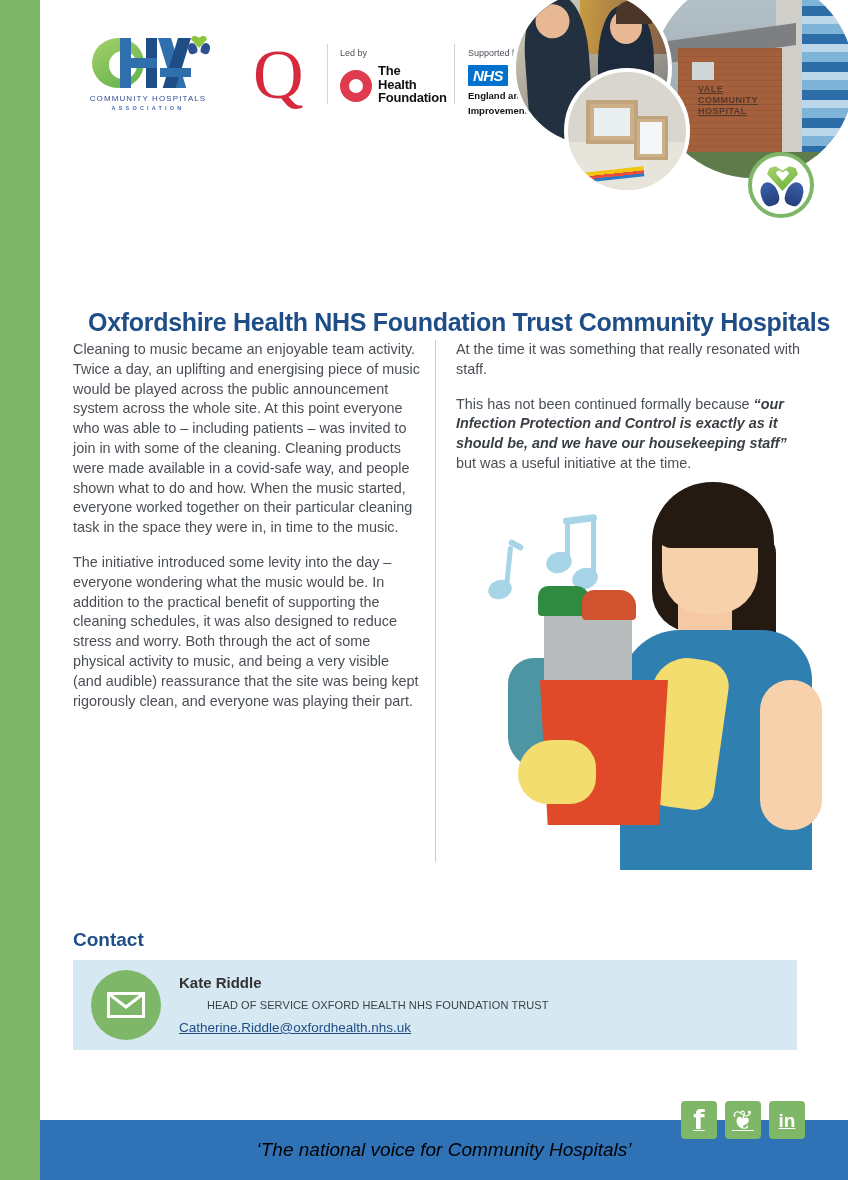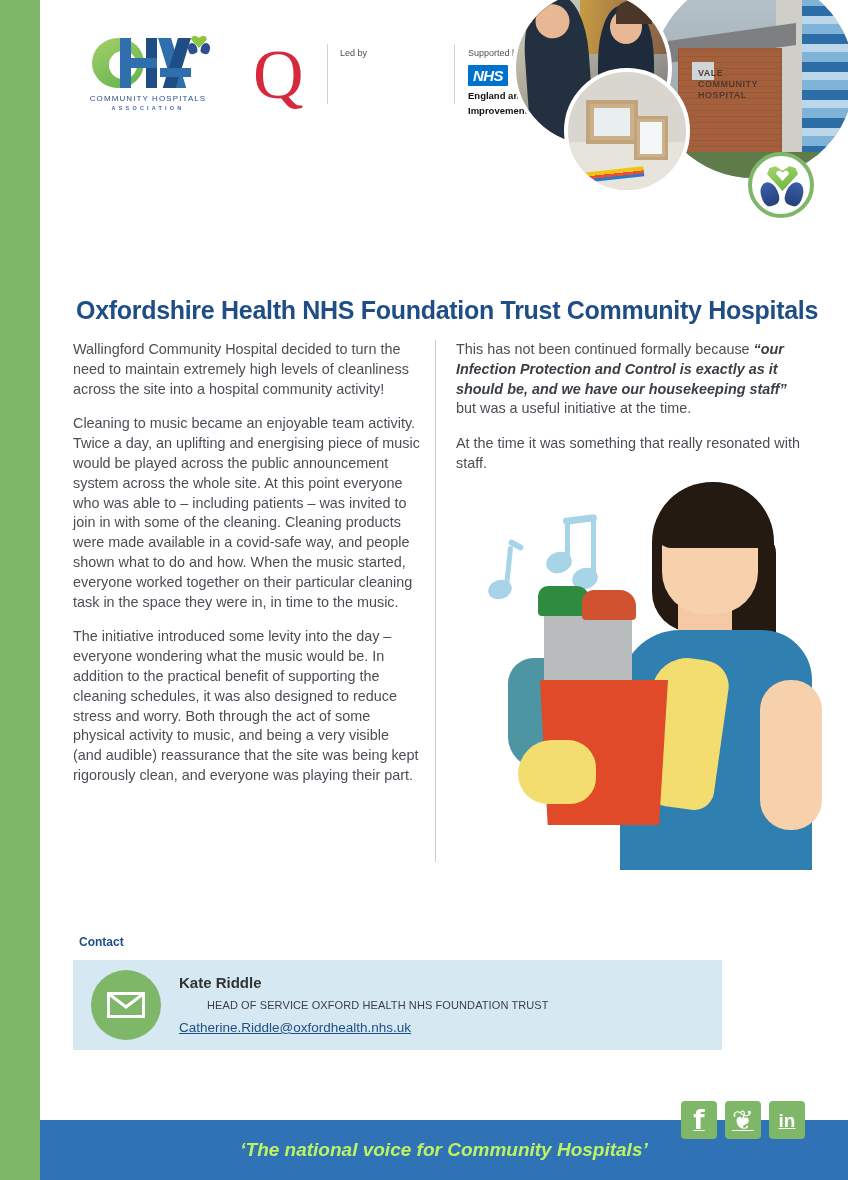--- a/index.html
+++ b/index.html
@@ -82,22 +82,22 @@
   .c-right .brick{position:absolute;left:26px;top:72px;width:104px;height:110px;
      background:repeating-linear-gradient(0deg,#a4603c 0 5px,#9a5836 5px 6px);
      box-shadow:inset 0 0 0 1px rgba(0,0,0,.06);}
   .c-right .roof{position:absolute;left:16px;top:56px;width:128px;height:22px;background:#7d7f80;
      transform:skewY(-8deg);}
   .c-right .bldg{position:absolute;left:124px;top:20px;width:62px;height:172px;background:#cfcec8;}
   .c-right .blue{position:absolute;right:-2px;top:10px;width:54px;height:170px;
      background:repeating-linear-gradient(0deg,#2e6ea8 0 10px,#7fb3d8 10px 20px,#bcd7ea 20px 28px);}
   .c-right .win{position:absolute;left:40px;top:86px;width:22px;height:18px;background:#cfd6d8;}
   .c-right .grass{position:absolute;left:0;bottom:0;width:100%;height:26px;background:#5f7b4a;}
-  .c-right .sign{position:absolute;left:46px;top:92px;width:78px;color:#54392a;font-size:9px;
-     font-weight:bold;line-height:11px;letter-spacing:.5px;}
+  .c-right .sign{position:absolute;left:46px;top:108px;width:78px;color:#54392a;font-size:9px;
+     font-weight:bold;line-height:11px;letter-spacing:.5px;text-decoration:underline;}
 
   .c-mid{left:64px;top:78px;width:126px;height:126px;background:#d9d6cf;}
   .c-mid .tbl{position:absolute;left:0;bottom:0;width:100%;height:48px;background:#e7e4dc;}
   .c-mid .frame1{position:absolute;left:18px;top:28px;width:52px;height:44px;background:#cbb08a;
      border:4px solid #c2a47c;box-sizing:border-box;}
   .c-mid .frame1 i{position:absolute;inset:4px;background:#e9eef0;}
   .c-mid .frame2{position:absolute;left:66px;top:44px;width:34px;height:44px;background:#cbb08a;
      border:3px solid #c2a47c;box-sizing:border-box;}
   .c-mid .frame2 i{position:absolute;inset:3px;background:#f4f6f7;}
   .c-mid .rainbow{position:absolute;left:6px;bottom:10px;width:70px;height:10px;
@@ -119,21 +119,21 @@
      clip-path:polygon(50% 100%,0% 35%,8% 12%,28% 5%,50% 22%,72% 5%,92% 12%,100% 35%);}
   .badge .hands2{position:absolute;left:8px;top:26px;width:44px;height:24px;}
   .badge .hands2 b{position:absolute;top:0;width:17px;height:24px;border-radius:55% 55% 40% 40%;
      background:#2f4f93;background:linear-gradient(180deg,#3a5fa8,#25407c);}
   .badge .hands2 b.lf{left:1px;transform:rotate(-20deg);}
   .badge .hands2 b.rt{right:1px;transform:rotate(20deg);}
 
   
   .content{position:absolute;left:40px;top:268px;width:808px;}
   .sectitle{position:absolute;left:32px;top:24px;color:#1f4e87;font-size:25px;font-weight:bold;
-     letter-spacing:-0.3px;margin:4px;}
+     letter-spacing:-0.3px;margin:16px;}
 
   .col-left{position:absolute;left:33px;top:72px;width:348px;}
   .col-right{position:absolute;left:416px;top:72px;width:350px;}
   .divider{position:absolute;left:395px;top:72px;width:1px;height:522px;background:#c9ccd0;}
 
   p.body{margin:0 0 15px 0;color:#4a4f55;font-size:14.4px;line-height:19.8px;}
   .rh{margin:0 0 8px 0;color:#222;font-size:14px;font-weight:bold;}
   .quote{font-style:italic;font-weight:bold;color:#3a3f45;}
 
   
@@ -172,32 +172,32 @@
      border-radius:10px 14px 4px 4px;}
   .bottle-r{position:absolute;left:126px;top:132px;width:46px;height:84px;background:#b9bcbd;border-radius:8px;}
   .bottle-r i{position:absolute;left:-4px;top:-22px;width:54px;height:30px;background:#d0522f;
      border-radius:12px 16px 4px 4px;}
   .bucket{position:absolute;left:80px;top:200px;width:128px;height:145px;background:#e04a28;
      clip-path:polygon(0 0,100% 0,93% 100%,6% 100%);}
   .glove-l{position:absolute;left:58px;top:260px;width:78px;height:64px;background:#f2dd6e;
      border-radius:34px 28px 26px 30px;}
 
   
-  .contact-h{position:absolute;left:73px;top:929px;margin:6px;color:#1f4e87;font-size:12px;font-weight:bold;}
-  .contact-box{position:absolute;left:73px;top:960px;width:649px;height:90px;background:#d6e8f1;}
+  .contact-h{position:absolute;left:73px;top:929px;margin:0;color:#1f4e87;font-size:19px;font-weight:bold;}
+  .contact-box{position:absolute;left:73px;top:960px;width:724px;height:90px;background:#d6e8f1;}
   .env{position:absolute;left:18px;top:10px;width:70px;height:70px;border-radius:50%;background:#7fb768;}
   .env svg{position:absolute;left:16px;top:22px;}
   .c-name{position:absolute;left:106px;top:14px;color:#333;font-size:15px;font-weight:bold;}
   .c-role{position:absolute;left:106px;top:39px;color:#3a3f45;font-size:11px;letter-spacing:.1px;padding-left:28px;}
   .c-mail{position:absolute;left:106px;top:60px;color:#1f4e87;font-size:13.5px;text-decoration:underline;}
 
   
   .footer{position:absolute;left:40px;top:1120px;width:808px;height:60px;background:#2f72b5;}
   .footer-txt{position:absolute;left:0;top:0;width:808px;height:60px;line-height:60px;text-align:center;
-     color:#bef264;font-size:19px;font-weight:bold;font-style:italic;}
+     color:#000000;font-size:19px;font-weight:normal;font-style:italic;}
   .social{position:absolute;left:681px;top:1101px;width:120px;height:44px;}
   .sbtn{position:absolute;top:0;width:36px;height:38px;background:#7fb768;border-radius:4px;
      color:#fff;text-align:center;}
   .sbtn.fb{left:0;}
   .sbtn.tw{left:44px;}
   .sbtn.li{left:88px;}
   .sbtn .g{font-family:"DejaVu Sans", sans-serif;font-weight:bold;font-size:26px;line-height:38px;}
   .sbtn .gi{font-family:"Liberation Sans", sans-serif;font-weight:bold;font-size:19px;line-height:40px;}
 </style>
 </head>
@@ -238,20 +238,28 @@
       </div>
     </div>
 
     <div class="q-logo">Q</div>
 
     <div class="vrule" style="left:287px;top:44px;height:60px;"></div>
 
     <div class="ledby">
       <div class="cap">Led by</div>
     </div>
+    <div class="hf">
+      <div class="hf-o"></div>
+      <div class="hf-txt">
+        <div>The</div>
+        <div>Health</div>
+        <div>Foundation</div>
+      </div>
+    </div>
 
     <div class="vrule" style="left:414px;top:44px;height:60px;"></div>
 
     <div class="sup">
       <div class="cap">Supported by</div>
       <div class="nhs-box">NHS</div>
       <div class="nhs-sub">England and</div>
       <div class="nhs-sub">Improvement</div>
     </div>
   </div>
@@ -295,30 +303,29 @@
         <b class="rt"></b>
       </div>
   </div>
 
   <div class="content">
     <h3 class="sectitle">Oxfordshire Health NHS Foundation Trust Community Hospitals</h3>
 
     <div class="divider"></div>
 
     <div class="col-left">
-      <p class="body">Wallingford Community Hospital decided to turn the need to maintain extremely high levels of cleanliness across the site into a hospital community activity!</p>
       <p class="body">Cleaning to music became an enjoyable team activity. Twice a day, an uplifting and energising piece of music would be played across the public announcement system across the whole site. At this point everyone who was able to – including patients – was invited to join in with some of the cleaning. Cleaning products were made available in a covid-safe way, and people shown what to do and how. When the music started, everyone worked together on their particular cleaning task in the space they were in, in time to the music.</p>
       <p class="body">The initiative introduced some levity into the day – everyone wondering what the music would be. In addition to the practical benefit of supporting the cleaning schedules, it was also designed to reduce stress and worry. Both through the act of some physical activity to music, and being a very visible (and audible) reassurance that the site was being kept rigorously clean, and everyone was playing their part.</p>
     </div>
 
     <div class="col-right">
+      <p class="body">At the time it was something that really resonated with staff.</p>
       <p class="body">
         <span>This has not been continued formally because </span><span class="quote">“our Infection Protection and Control  is exactly as it should be, and we have our housekeeping staff”</span><span> but was a useful initiative at the time.</span>
       </p>
-      <p class="body">At the time it was something that really resonated with staff.</p>
     </div>
   </div>
 
   <div class="illus">
     <div class="note n1"></div>
     <div class="note n1s"></div>
       <div class="note n1f"></div>
     <div class="note nbeam"></div>
     <div class="note nbar1"></div>
       <div class="note nbar2"></div>

